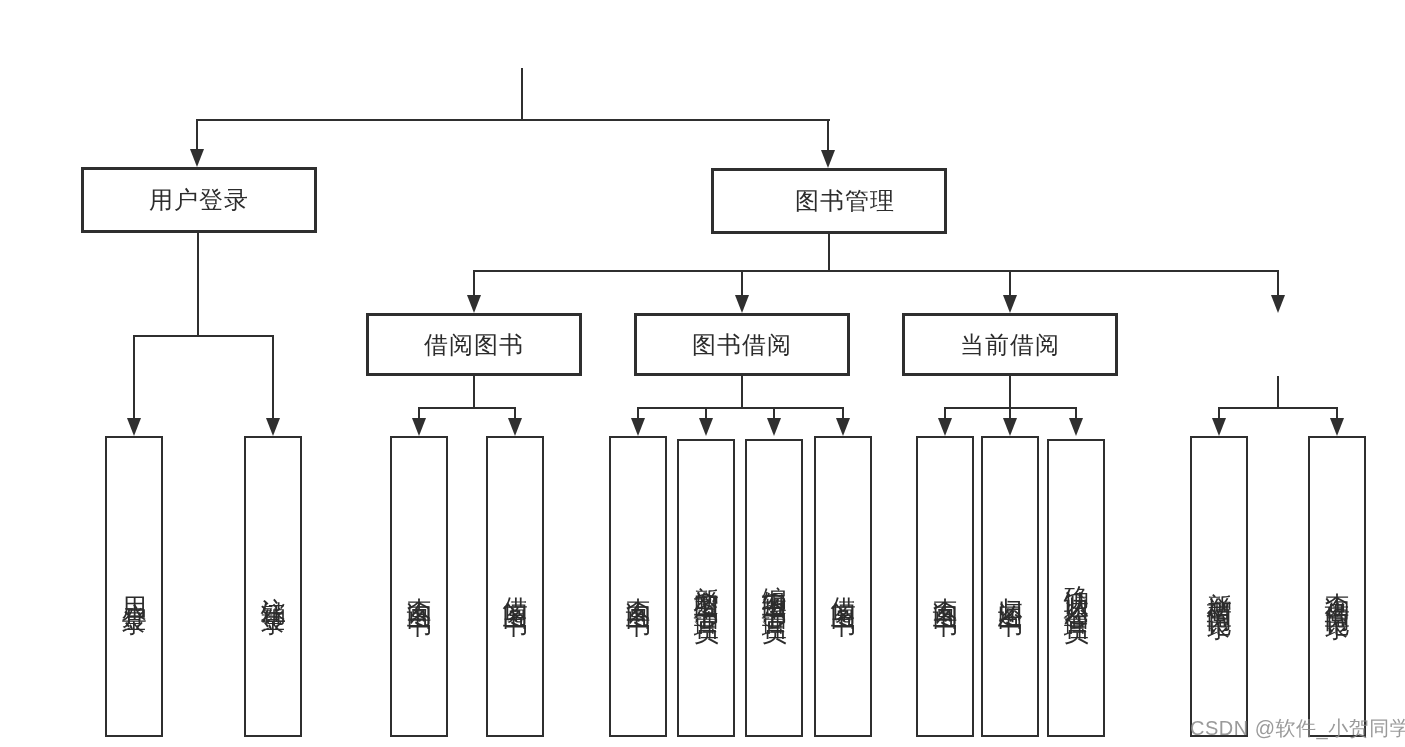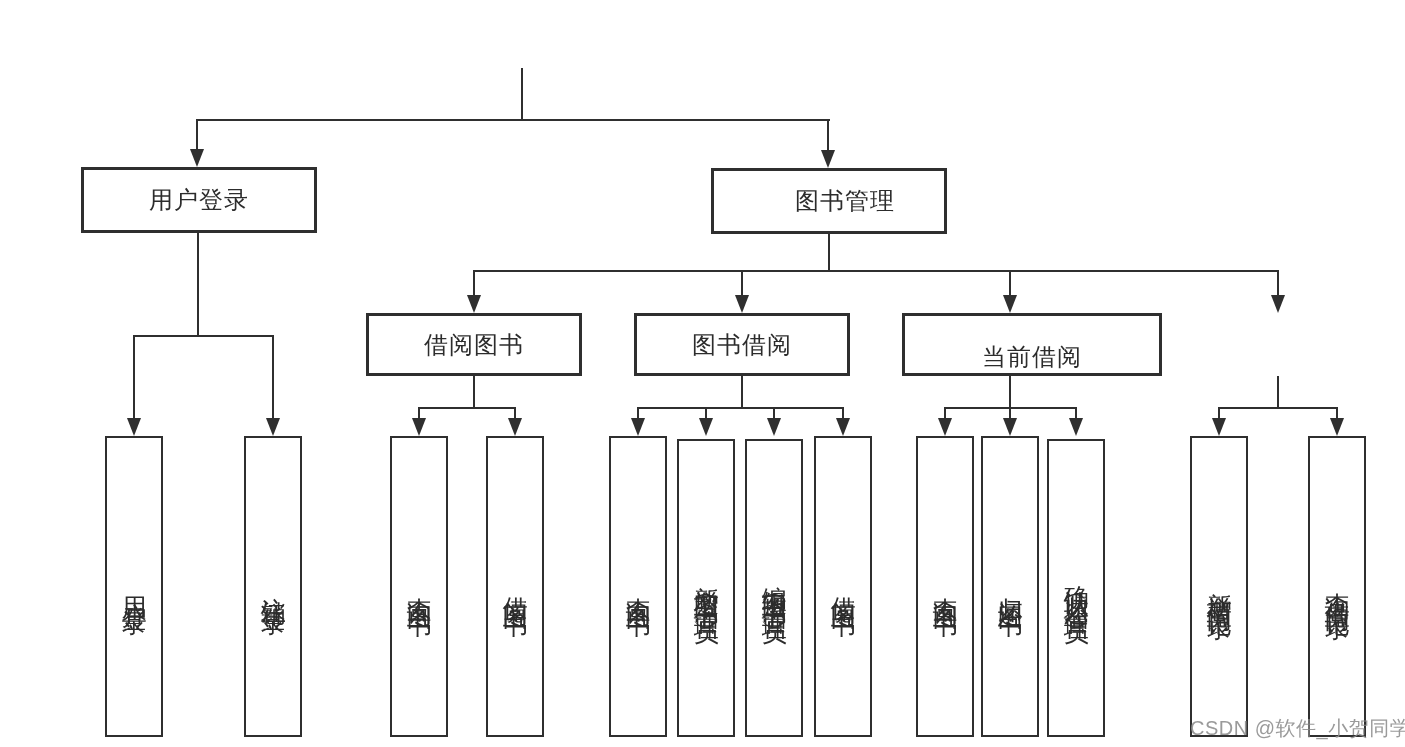--- a/index.html
+++ b/index.html
@@ -112,21 +112,21 @@
   <div class="box" style="left:711px; top:168px; width:236px; height:66px;padding-left:32px;">
     <span>图书管理</span>
   </div>
 
   <div class="box" style="left:366px; top:313px; width:216px; height:63px;">
     <span>借阅图书</span>
   </div>
   <div class="box" style="left:634px; top:313px; width:216px; height:63px;">
     <span>图书借阅</span>
   </div>
-  <div class="box" style="left:902px; top:313px; width:260px; height:63px;align-items:flex-end;">
+  <div class="box" style="left:902px; top:313px; width:216px; height:63px;">
     <span>当前借阅</span>
   </div>
 
   <div class="box leaf" style="left:105px; top:436px; width:58px; height:301px;">
     <span class="vtext">用户登录</span>
   </div>
   <div class="box leaf" style="left:244px; top:436px; width:58px; height:301px;">
     <span class="vtext">注销登录</span>
   </div>
 

